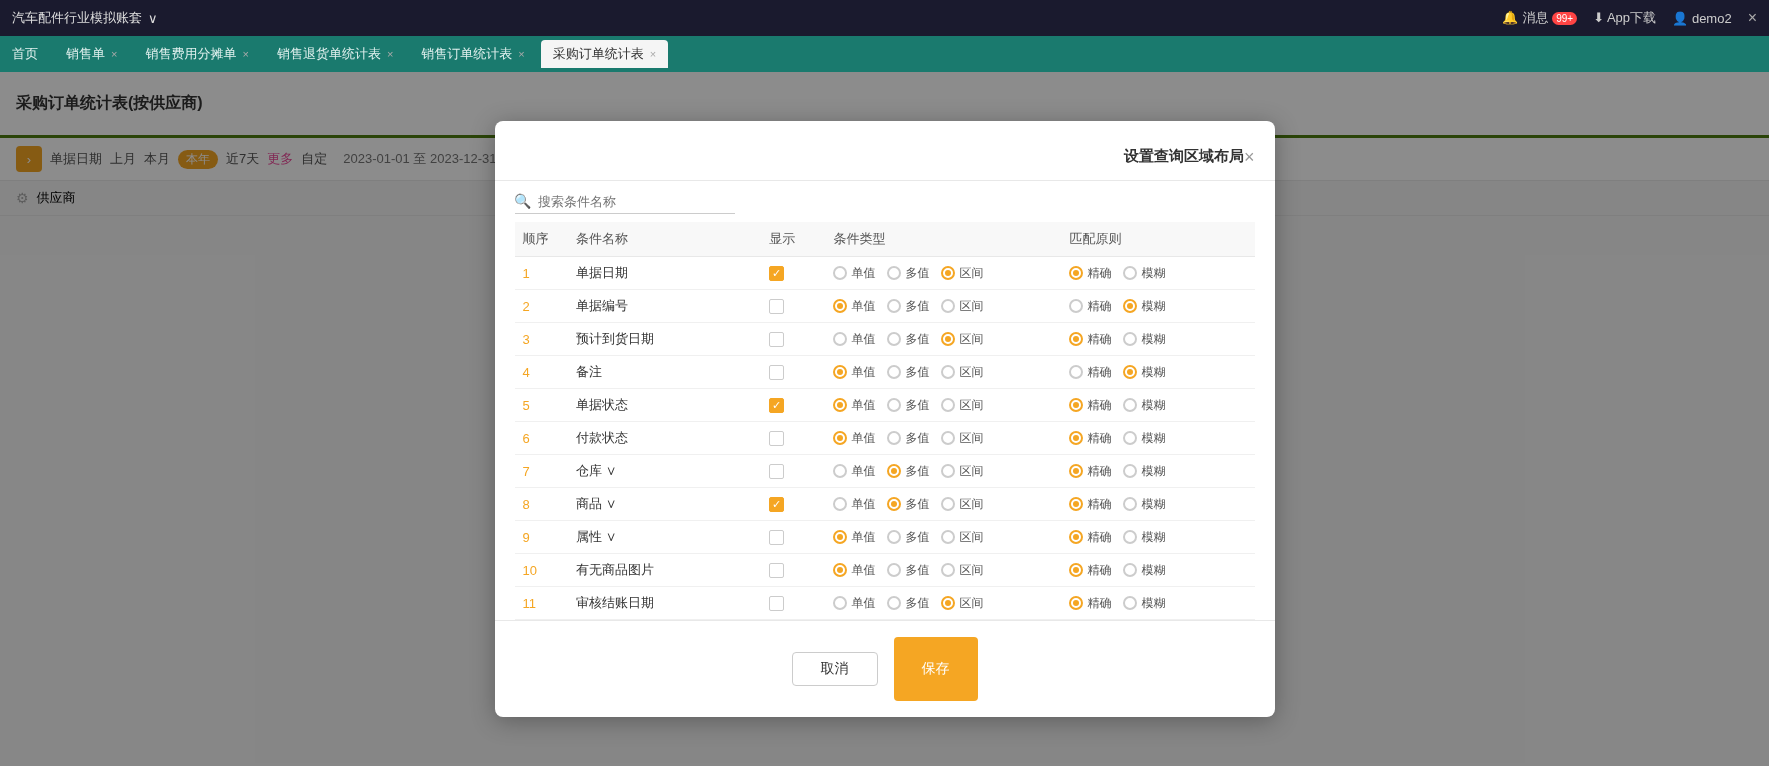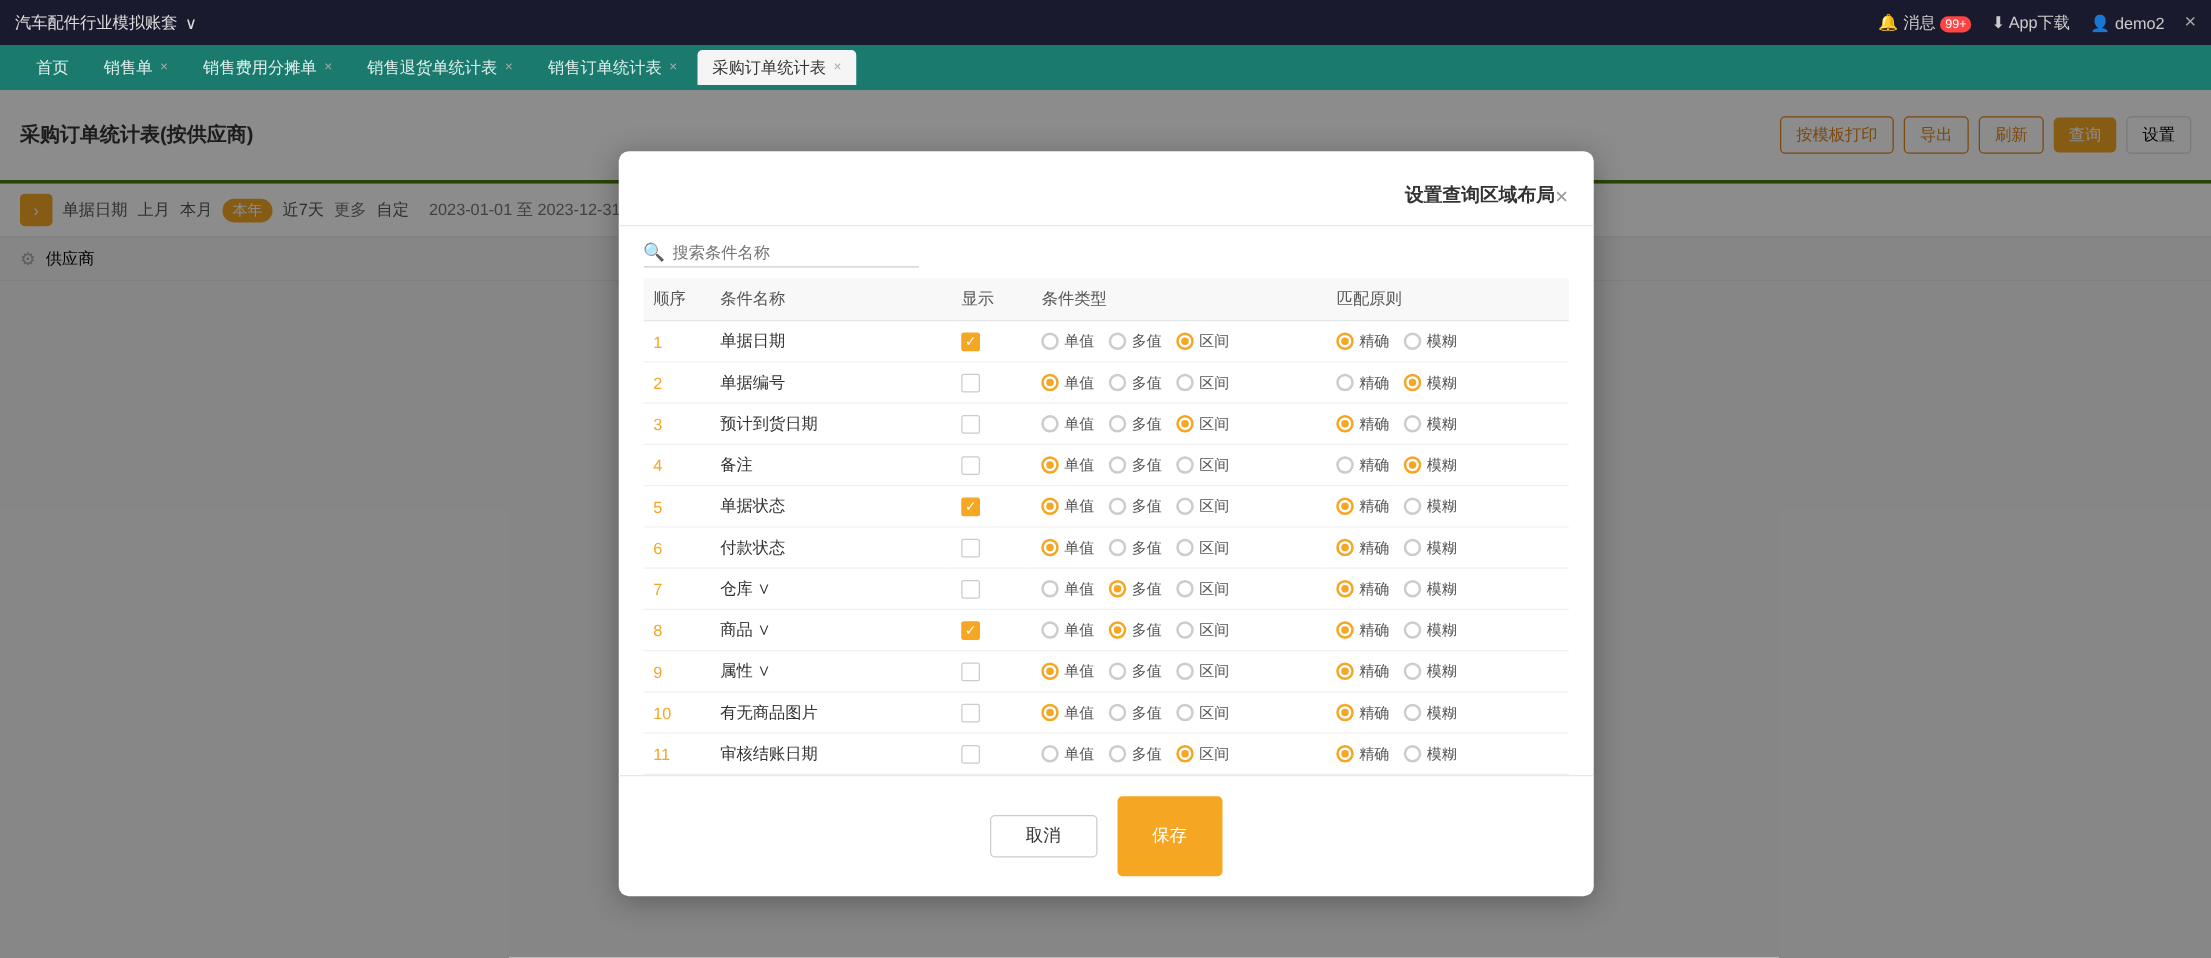--- a/index.html
+++ b/index.html
@@ -19,21 +19,21 @@
     .top-bar-right { display: flex; align-items: center; gap: 16px; font-size: 13px; }
     .top-bar-right .badge { background: #ff4444; color: white; border-radius: 10px; font-size: 10px; padding: 1px 4px; }
     .close-top { color: #aaa; cursor: pointer; font-size: 16px; }
 
     
     .tab-bar {
       height: 36px;
       background: #1a7a6e;
       display: flex;
       align-items: center;
-      padding: 0 17px;
+      padding: 0 0;
       gap: 4px;
     }
     .tab-item {
       height: 28px;
       padding: 0 12px;
       border-radius: 4px 4px 0 0;
       display: flex;
       align-items: center;
       gap: 6px;
       font-size: 13px;
@@ -277,37 +277,30 @@
   <div class="tab-item active">
     <span>采购订单统计表</span>
     <span class="tab-close">×</span>
   </div>
 </div>
 
 <div class="page-content">
 
   <div class="page-header">
     <div class="page-title">采购订单统计表(按供应商)</div>
-    <div class="header-actions">
-      <button class="btn btn-outline">按模板打印</button>
-      <button class="btn btn-outline">导出</button>
-      <button class="btn btn-outline">刷新</button>
-      <button class="btn btn-primary">查询</button>
-      <button class="btn">设置</button>
-    </div>
   </div>
 
   <div class="filter-bar">
     <div class="filter-toggle">›</div>
     <span class="filter-label">单据日期</span>
     <span style="cursor:pointer; color:#555;">上月</span>
     <span style="cursor:pointer; color:#555;">本月</span>
     <span class="filter-date-tag">本年</span>
     <span style="cursor:pointer; color:#555;">近7天</span>
-    <span style="cursor:pointer; color:#737373;">更多</span>
+    <span style="cursor:pointer; color:#ec4899;">更多</span>
     <span style="cursor:pointer; color:#555;">自定</span>
     <span style="color:#777; margin-left:8px;">2023-01-01 至 2023-12-31</span>
   </div>
 
   <div class="table-area">
     <div class="table-header-row">
       <span style="color:#aaa; font-size:14px;">⚙</span>
       <span style="flex:1;">供应商</span>
       <span style="flex:1;">供应商</span>
     </div>

